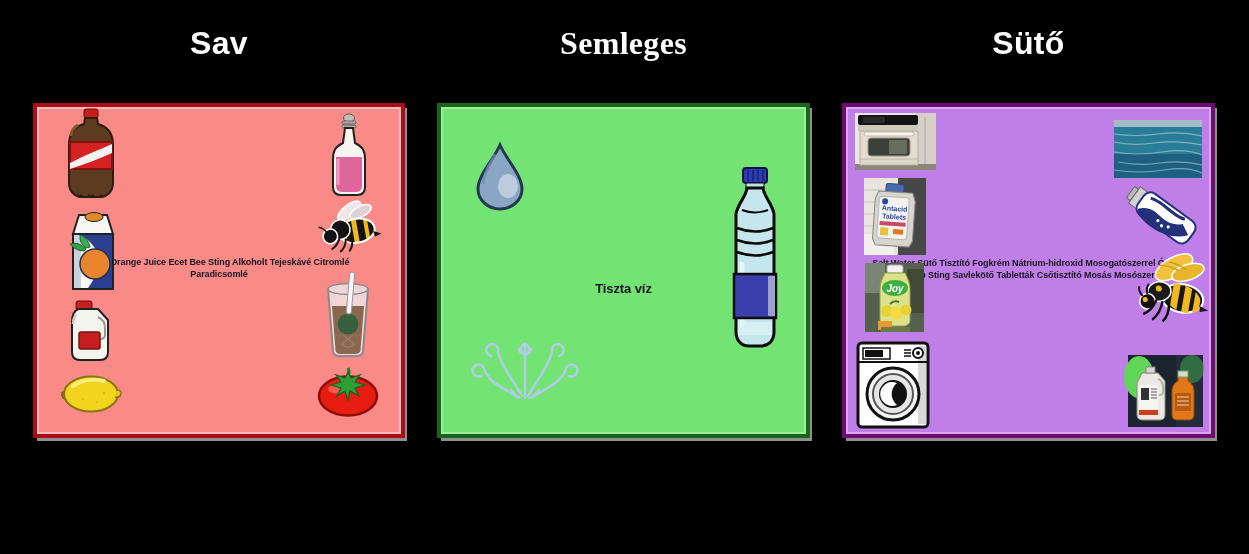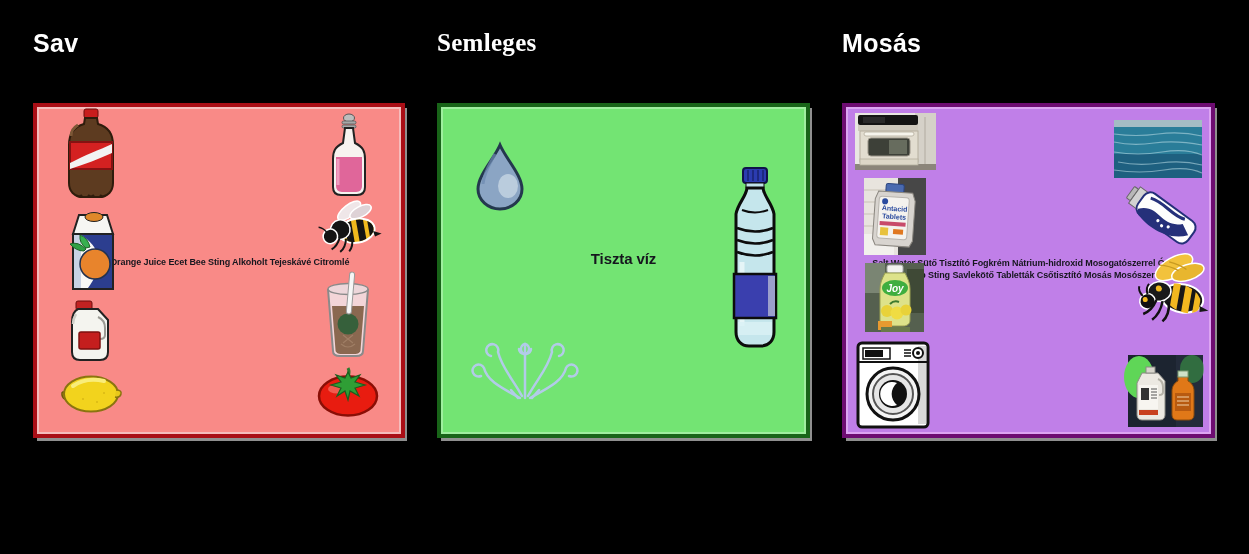--- a/index.html
+++ b/index.html
@@ -3,22 +3,22 @@
 <meta charset="utf-8">
 <style>
   html,body{margin:0;padding:0;}
   body{
     width:1249px;height:554px;position:relative;overflow:hidden;
     background:var(--page_bg,#000);
     font-family:"Liberation Sans", sans-serif;
   }
   .col-title{
     position:absolute;top:27px;height:32px;line-height:32px;
-    color:var(--title_text,#fff);
-    font-size:25px;font-weight:bold;letter-spacing:.3px;
+    text-align:center;color:var(--title_text,#fff);
+    font-size:32px;font-weight:bold;letter-spacing:.3px;
   }
   #title-sav{left:33px;width:372px;}
   #title-semleges{left:437px;width:373px;font-family:Liberation Serif, serif;}
   #title-bazis{left:842px;width:373px;}
 
   .panel{
     position:absolute;top:103px;height:335px;box-sizing:border-box;
     border:4px solid #000;
   }
   .panel.sav{
@@ -32,34 +32,35 @@
   .panel.bazis{
     left:842px;width:373px;background:var(--bazis_bg);border-color:var(--bazis_border);
     box-shadow:inset 0 0 0 2px var(--bazis_inner), 3px 4px 0 -1px var(--panel_shadow);
   }
   .panel-label{
     position:absolute;left:0;right:0;z-index:1;
     text-align:center;color:var(--label_text,#15151d);
     font-size:9px;font-weight:bold;line-height:11.5px;letter-spacing:-.1px;
   }
   .panel.sav .panel-label{top:150px;}
-  .panel.semleges .panel-label{top:146px;font-size:15px;}
+  .panel.semleges .panel-label{top:176px;font-size:13px;}
   .panel.bazis .panel-label{top:151px;}
   .item{position:absolute;z-index:2;overflow:visible;}
 </style>
 </head>
 <body>
 
 <div class="col-title" id="title-sav">Sav</div>
 <div class="col-title" id="title-semleges">Semleges</div>
-<div class="col-title" id="title-bazis">Mosás</div>
+<div class="col-title" id="title-bazis">Sütő</div>
 
 <section class="panel sav">
   <div class="panel-label">
     <div>Cola Orange Juice Ecet Bee Sting Alkoholt Tejeskávé Citromlé</div>
+    <div>Paradicsomlé</div>
   </div>
 
   <svg class="item" style="left:22px;top:2px" width="64" height="88" viewBox="0 0 64 88">
     <rect x="25" y="0" width="14" height="9" rx="2" fill="#c91d1d" stroke="#6e0d0d"></rect>
     <path d="M26,9 h12 l1,6 c11,3 15,11 15,21 v38 c0,9 -6,13 -11,14 h-22 c-5,-1 -11,-5 -11,-14 v-38 c0,-10 4,-18 15,-21 z" fill="#5d3b20" stroke="#2e1c0c" stroke-width="2"></path>
     <path d="M19,16 c-5,3 -7,7 -7,11" stroke="#7c5736" stroke-width="3" fill="none"></path>
     <rect x="11" y="33" width="42" height="27" fill="#d42121" stroke="#851212" stroke-width="2"></rect>
     <path d="M11,54 C26,46 40,41 53,35 v9 C40,50 26,55 11,60 z" fill="#f2f2f2"></path>
     <path d="M17,86 q3,3 6,0 M29,86 q3,3 6,0 M41,86 q3,3 6,0" stroke="#2e1c0c" fill="none" stroke-width="2"></path>
   </svg>

